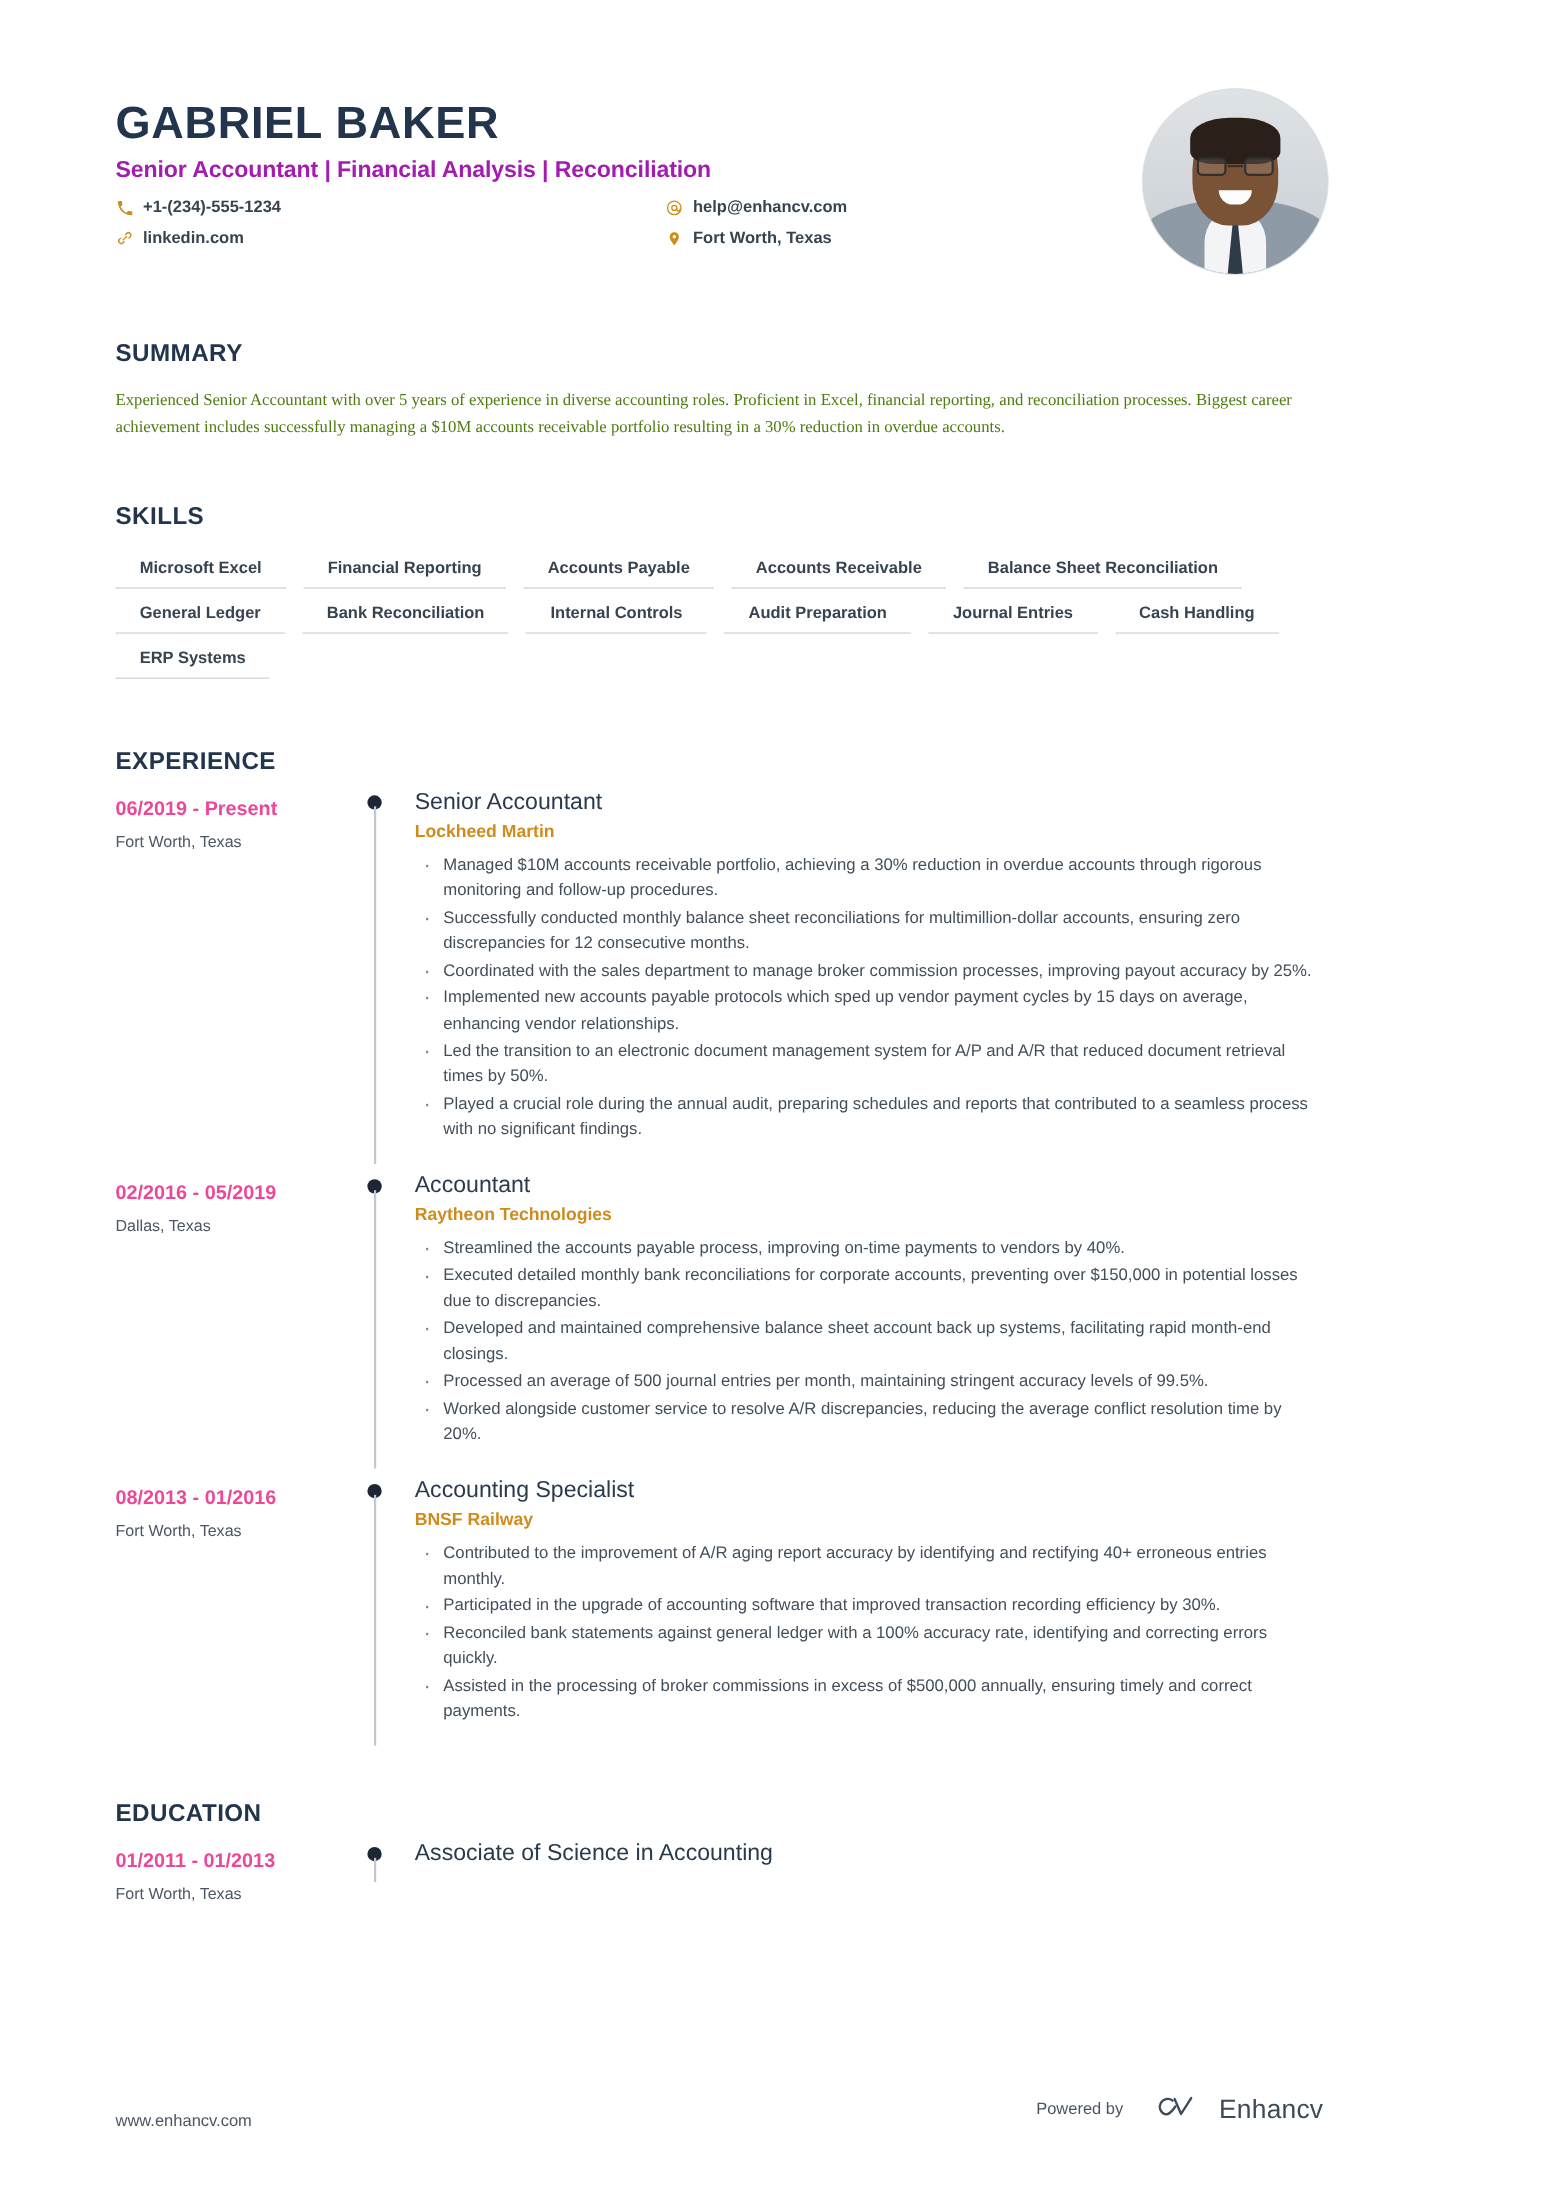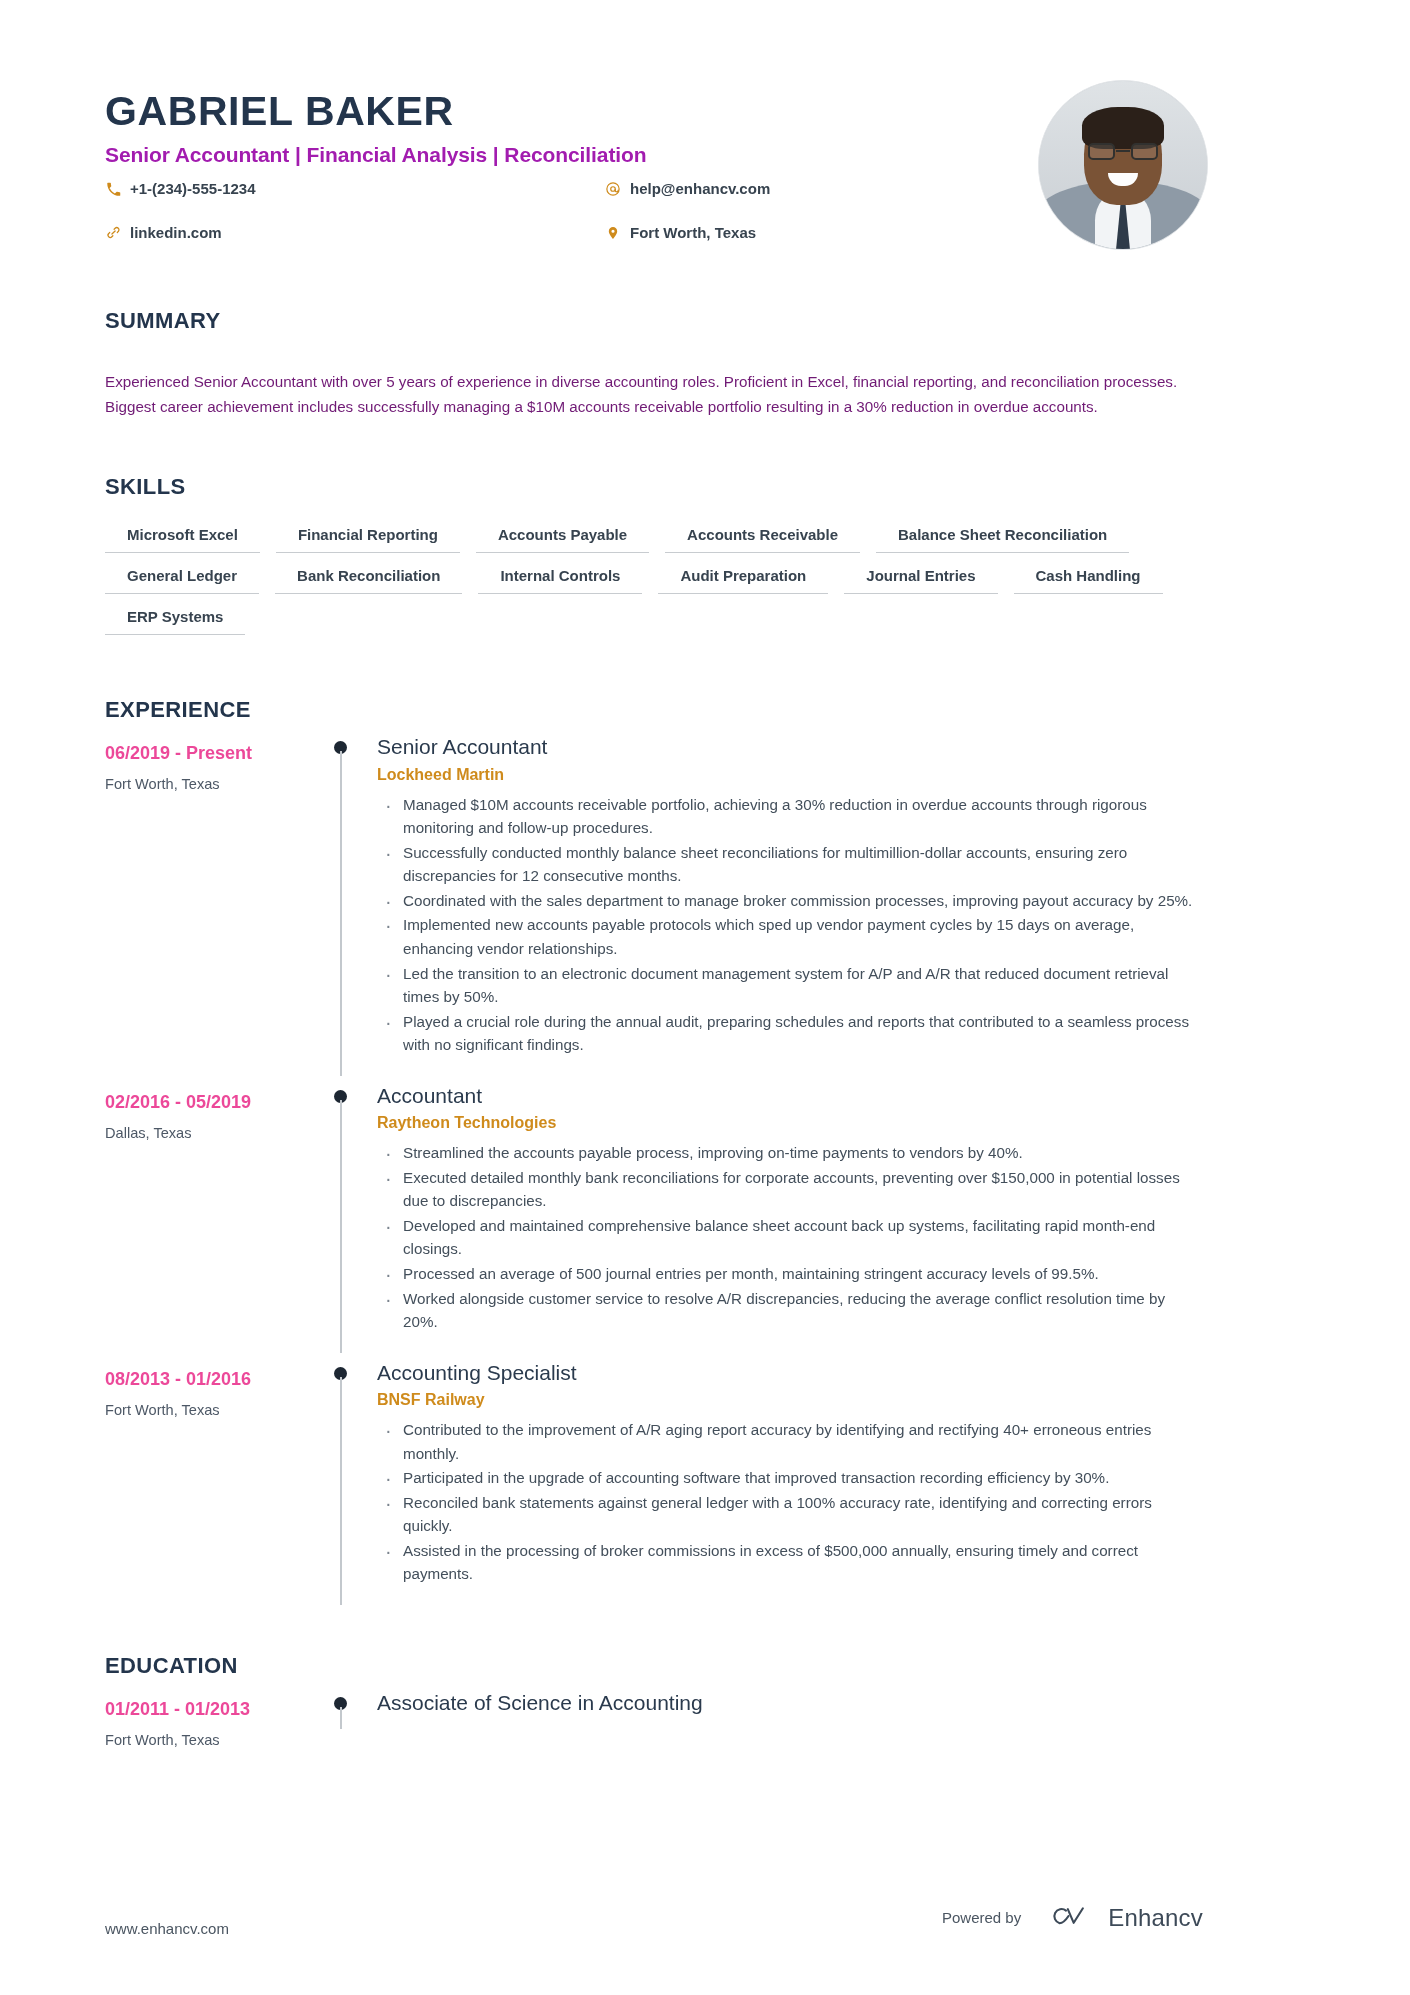--- a/index.html
+++ b/index.html
@@ -39,21 +39,21 @@
     margin-top:10px;
     font-size:21px;
     font-weight:bold;
     color:#a21caf;
     letter-spacing:-0.1px;
   }
   .contact-grid {
     margin-top:11px;
     display:grid;
     grid-template-columns:500px auto;
-    row-gap:21px;
+    row-gap:5px;
   }
   .contact-item {
     display:flex;
     align-items:center;
     gap:9px;
     font-size:15px;
     font-weight:bold;
     color:#37434f;
     line-height:1.5;
   }
@@ -122,25 +122,26 @@
   .section-title {
     font-size:22px;
     font-weight:bold;
     letter-spacing:0.4px;
     color:#23354c;
     text-transform:uppercase;
   }
 
   .summary-block { margin-top:58px; }
   .summary-text {
-    margin-top:36px;
+    margin-top:18px;
     font-size:15.2px;
     line-height:1.62;
-    color:#701a75;
+    color:#4d7c0f;
     max-width:1175px;
+    font-family:Liberation Serif, serif;
   }
 
   .skills-block { margin-top:55px; }
   .skills-list {
     margin-top:22px;
     display:flex;
     flex-wrap:wrap;
     gap:10px 16px;
     max-width:1180px;
   }

